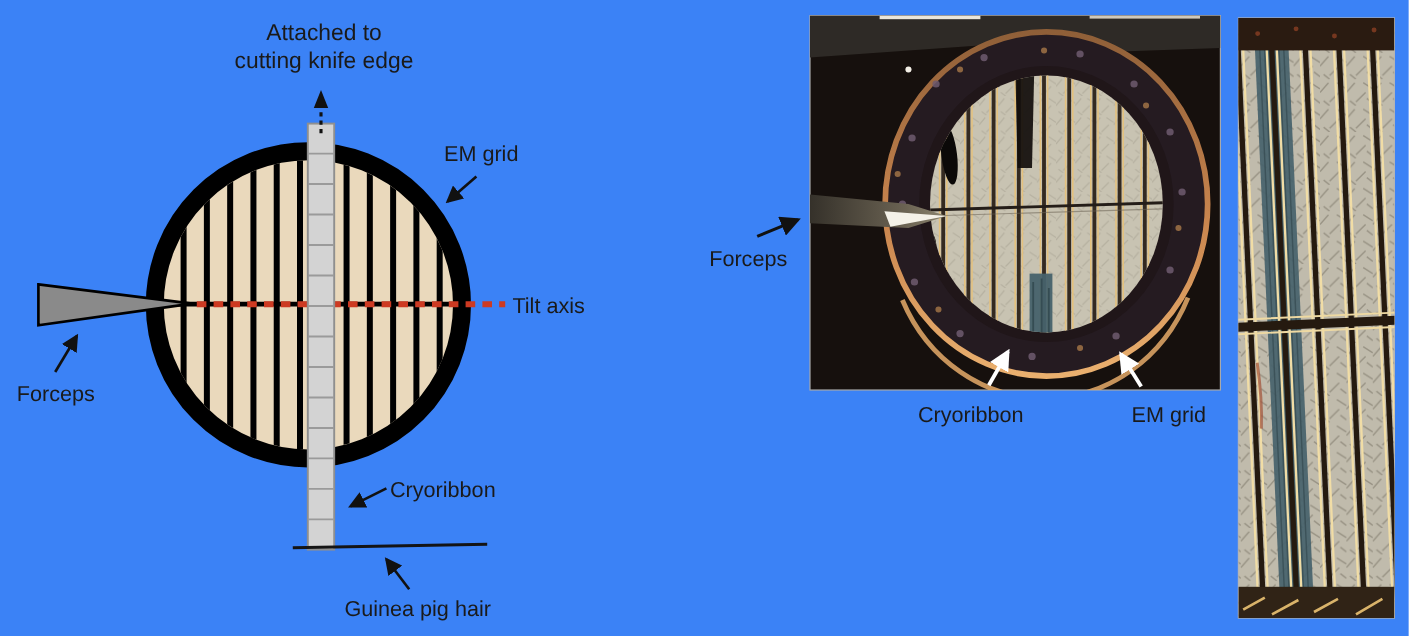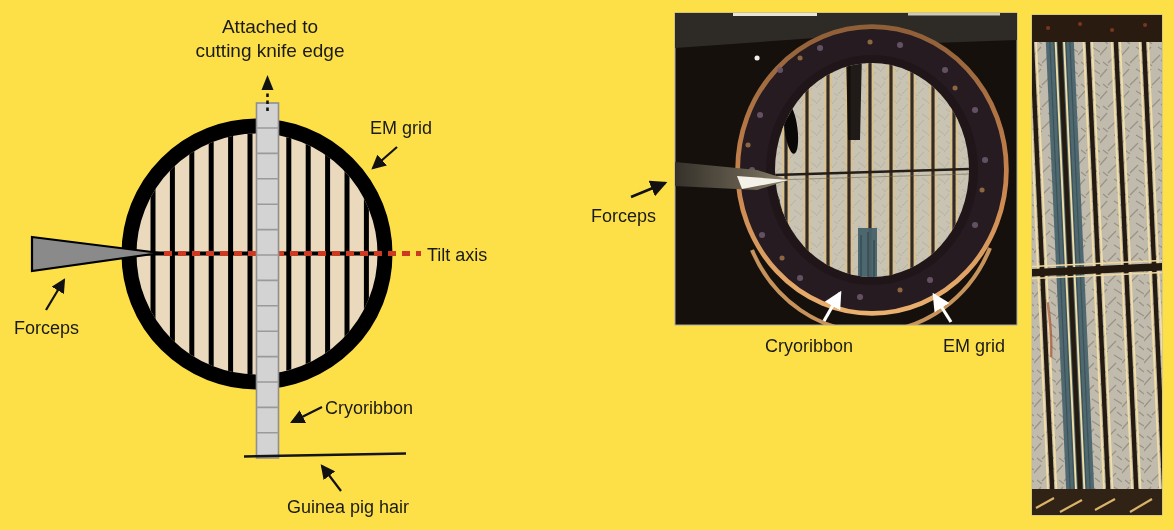--- a/index.html
+++ b/index.html
@@ -1,19 +1,19 @@
 <!DOCTYPE html>
 <html><head>
 <meta charset="utf-8">
 <style>
   html,body{margin:0;padding:0;background:#ffffff;}
   .canvas{
     position:relative;
     width:1174px;height:530px;
-    background:#fde047;
+    background:#3b82f6;
     font-family:"Liberation Sans", sans-serif;
     overflow:hidden;
   }
   svg{display:block;}
   svg text{
     font-family:"Liberation Sans", sans-serif;
     fill:#1a1a1a;
   }
   .lbl{font-size:18px;}
   .lbl-big{font-size:19px;}

